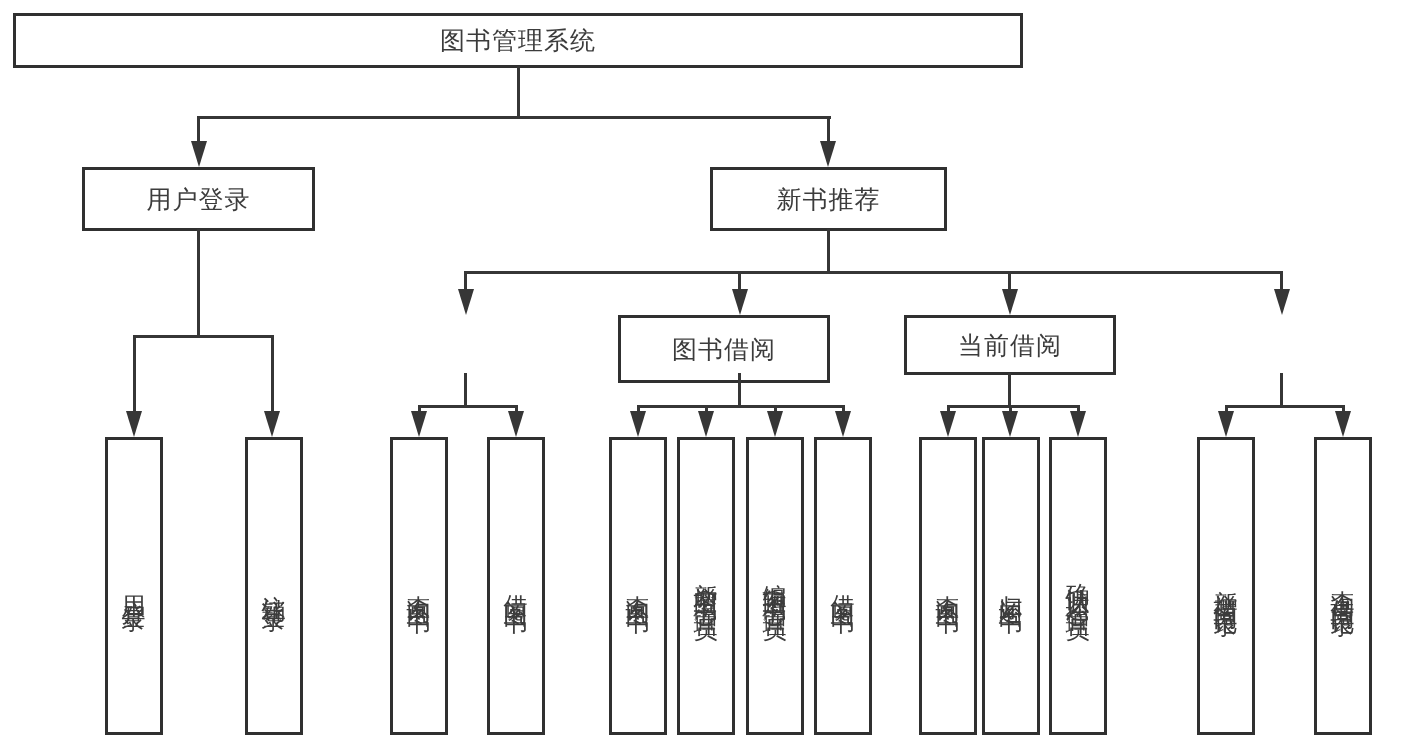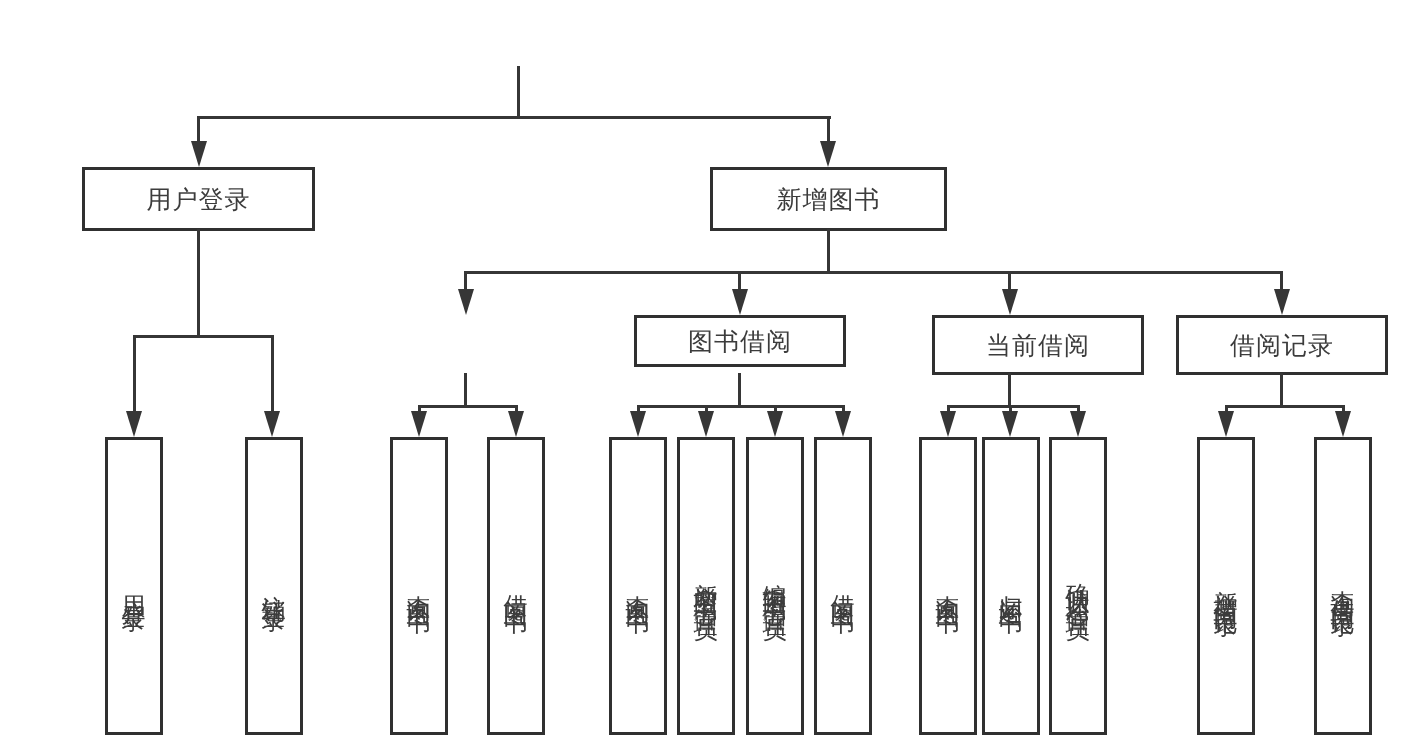--- a/index.html
+++ b/index.html
@@ -56,61 +56,61 @@
     z-index: 9;
     opacity: 0.9;
     white-space: nowrap;
   }
 </style>
 </head>
 <body>
 
 <div class="canvas">
 
+  <div class="box" style="left:13px;top:13px;width:1010px;height:55px">
+    <span>图书管理系统</span>
+  </div>
 
   <div class="c-v" style="left:517px;top:66px;height:52px"></div>
   <div class="c-h" style="left:197px;top:116px;width:634px"></div>
   <div class="c-v" style="left:197px;top:116px;height:28px"></div>
   <div class="c-v" style="left:827px;top:116px;height:28px"></div>
   <div class="c-a" style="left:191px;top:141px"></div>
   <div class="c-a" style="left:820px;top:141px"></div>
 
   <div class="box" style="left:82px;top:167px;width:233px;height:64px">
     <span>用户登录</span>
   </div>
   <div class="box" style="left:710px;top:167px;width:237px;height:64px">
-    <span>新增图书</span>
+    <span>新书推荐</span>
   </div>
 
   <div class="c-v" style="left:197px;top:229px;height:108px"></div>
   <div class="c-h" style="left:133px;top:335px;width:141px"></div>
   <div class="c-v" style="left:133px;top:335px;height:78px"></div>
   <div class="c-v" style="left:271px;top:335px;height:78px"></div>
   <div class="c-a" style="left:126px;top:411px"></div>
   <div class="c-a" style="left:264px;top:411px"></div>
 
   <div class="c-v" style="left:827px;top:229px;height:44px"></div>
   <div class="c-h" style="left:464px;top:271px;width:818px"></div>
   <div class="c-v" style="left:464px;top:271px;height:20px"></div>
   <div class="c-v" style="left:738px;top:271px;height:20px"></div>
   <div class="c-v" style="left:1008px;top:271px;height:20px"></div>
   <div class="c-v" style="left:1280px;top:271px;height:20px"></div>
   <div class="c-a" style="left:458px;top:289px"></div>
   <div class="c-a" style="left:732px;top:289px"></div>
   <div class="c-a" style="left:1002px;top:289px"></div>
   <div class="c-a" style="left:1274px;top:289px"></div>
 
-  <div class="box" style="left:634px;top:315px;width:212px;height:52px">
+  <div class="box" style="left:618px;top:315px;width:212px;height:68px">
     <span>图书借阅</span>
   </div>
-  <div class="box" style="left:932px;top:315px;width:212px;height:60px">
+  <div class="box" style="left:904px;top:315px;width:212px;height:60px">
     <span>当前借阅</span>
-  </div>
-  <div class="box" style="left:1176px;top:315px;width:212px;height:60px">
-    <span>借阅记录</span>
   </div>
 
   <div class="c-v" style="left:464px;top:373px;height:35px"></div>
   <div class="c-v" style="left:738px;top:373px;height:35px"></div>
   <div class="c-v" style="left:1008px;top:373px;height:35px"></div>
   <div class="c-v" style="left:1280px;top:373px;height:35px"></div>
 
   <div class="c-h" style="left:418px;top:405px;width:100px"></div>
   <div class="c-h" style="left:637px;top:405px;width:207px"></div>
   <div class="c-h" style="left:947px;top:405px;width:132px"></div>

